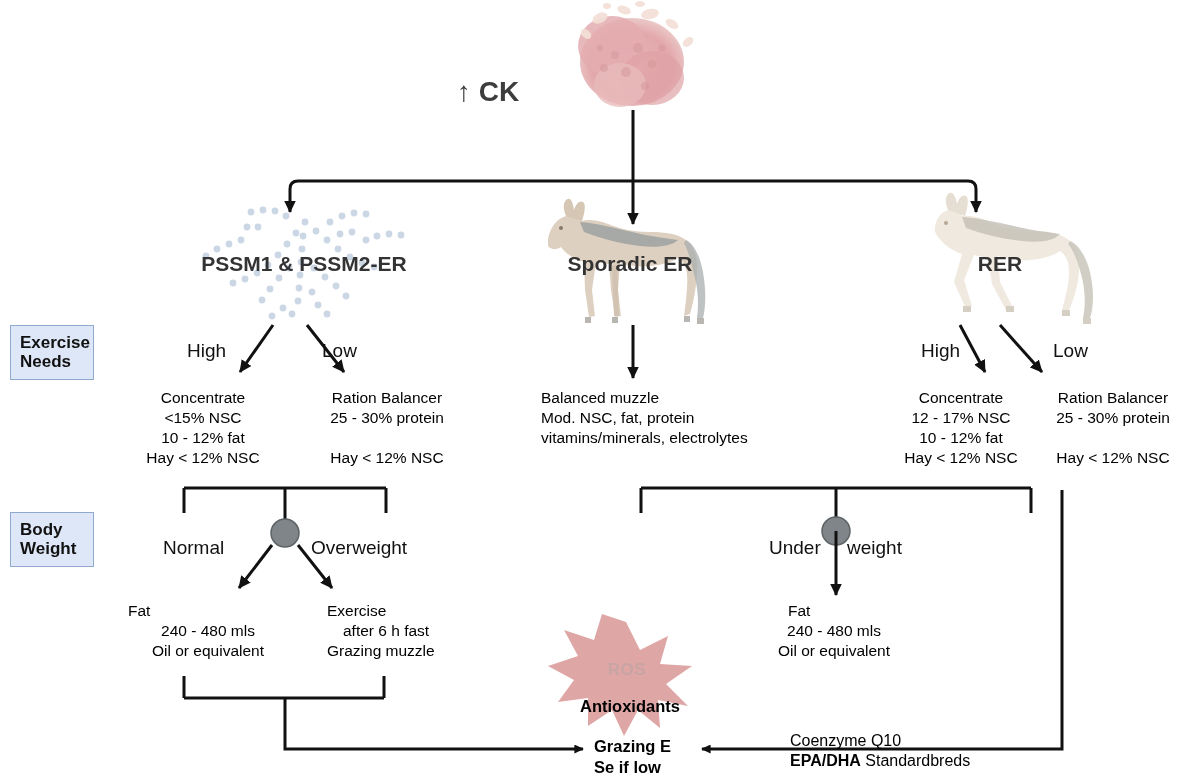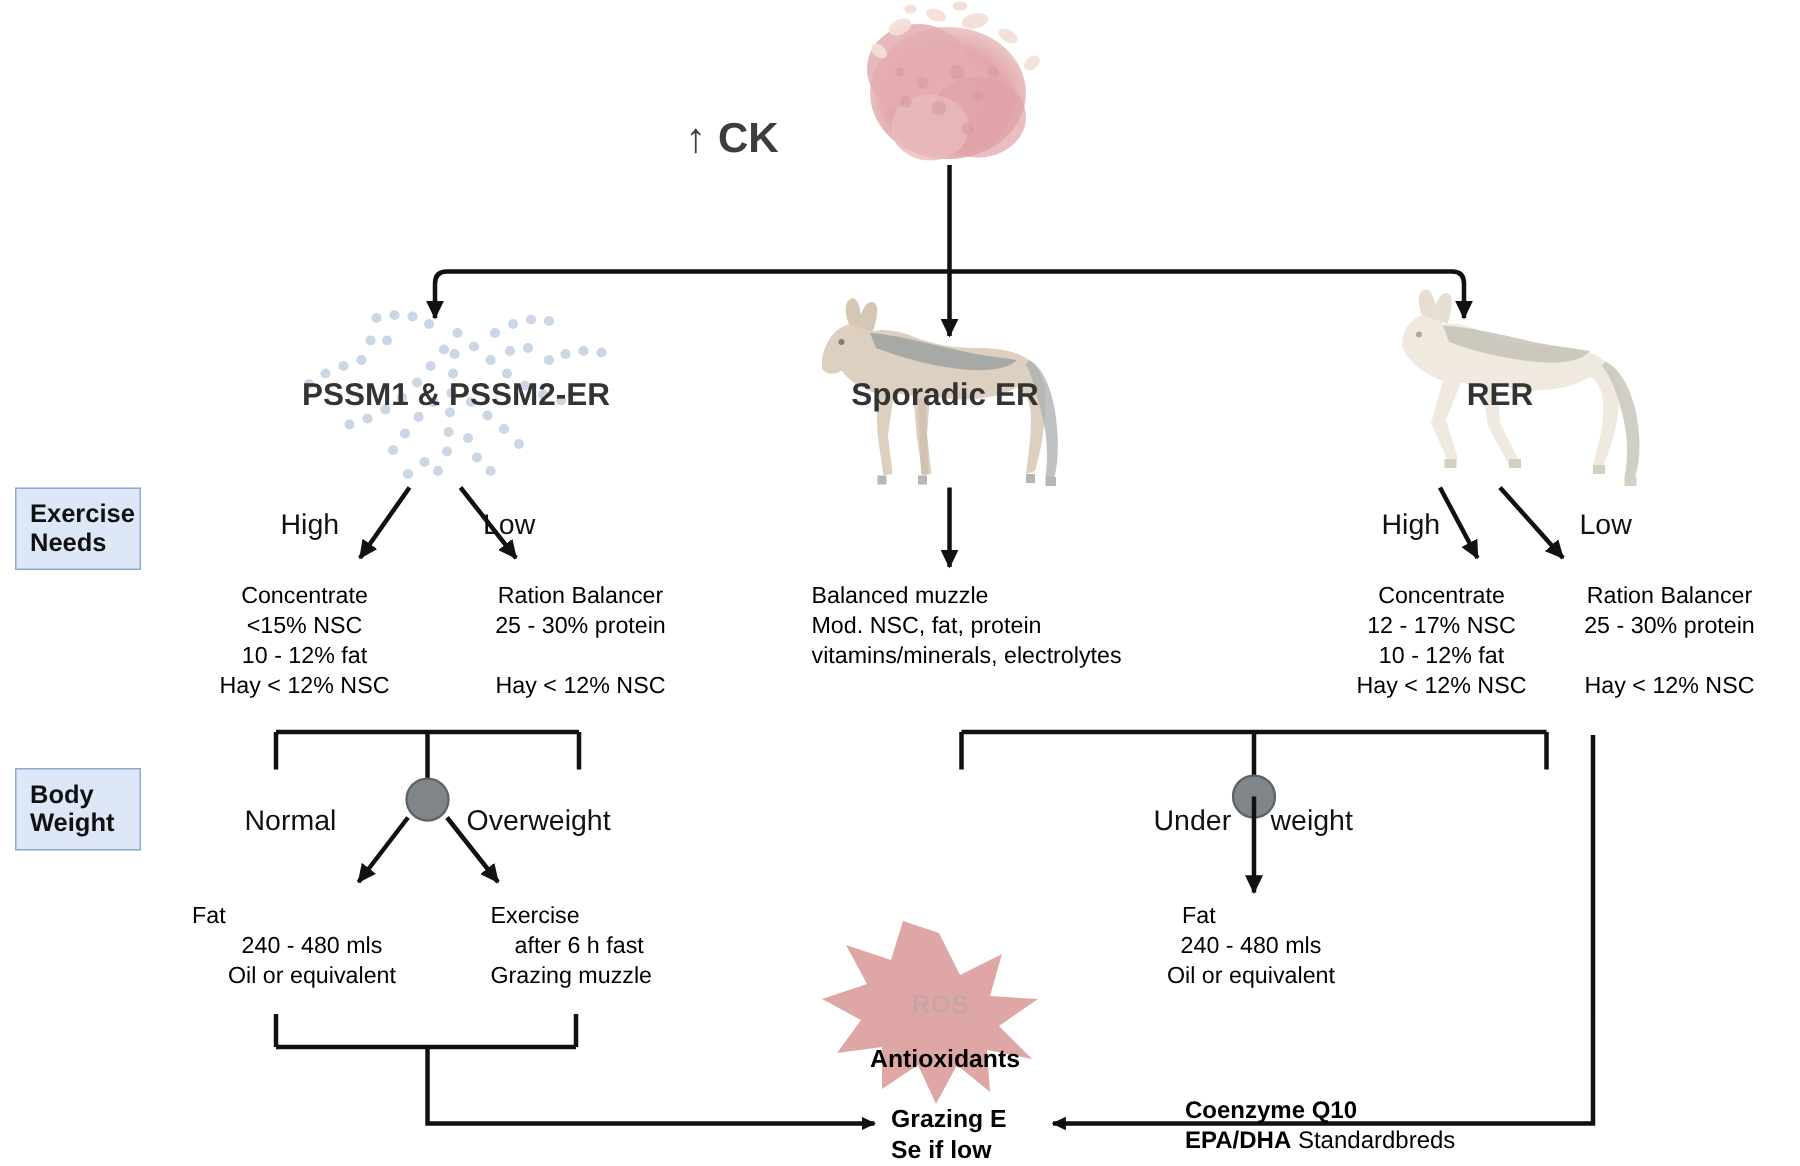--- a/index.html
+++ b/index.html
@@ -349,17 +349,17 @@
 
   <div class="abs" id="ros-text">ROS</div>
   <div class="abs" id="antiox">Antioxidants</div>
 
   <div class="abs" id="vitE">
     <span style="display:block;">Grazing E</span>
     <span style="display:block;">Se if low</span>
   </div>
 
   <div class="abs" id="coq">
-    <span style="display:block;font-weight:bold;">Coenzyme Q10</span>
+    <span style="display:block;font-weight:normal;">Coenzyme Q10</span>
     <span style="display:block;"><b>EPA/DHA</b><span> Standardbreds</span></span>
   </div>
 
 </div>
 
 </body></html>

